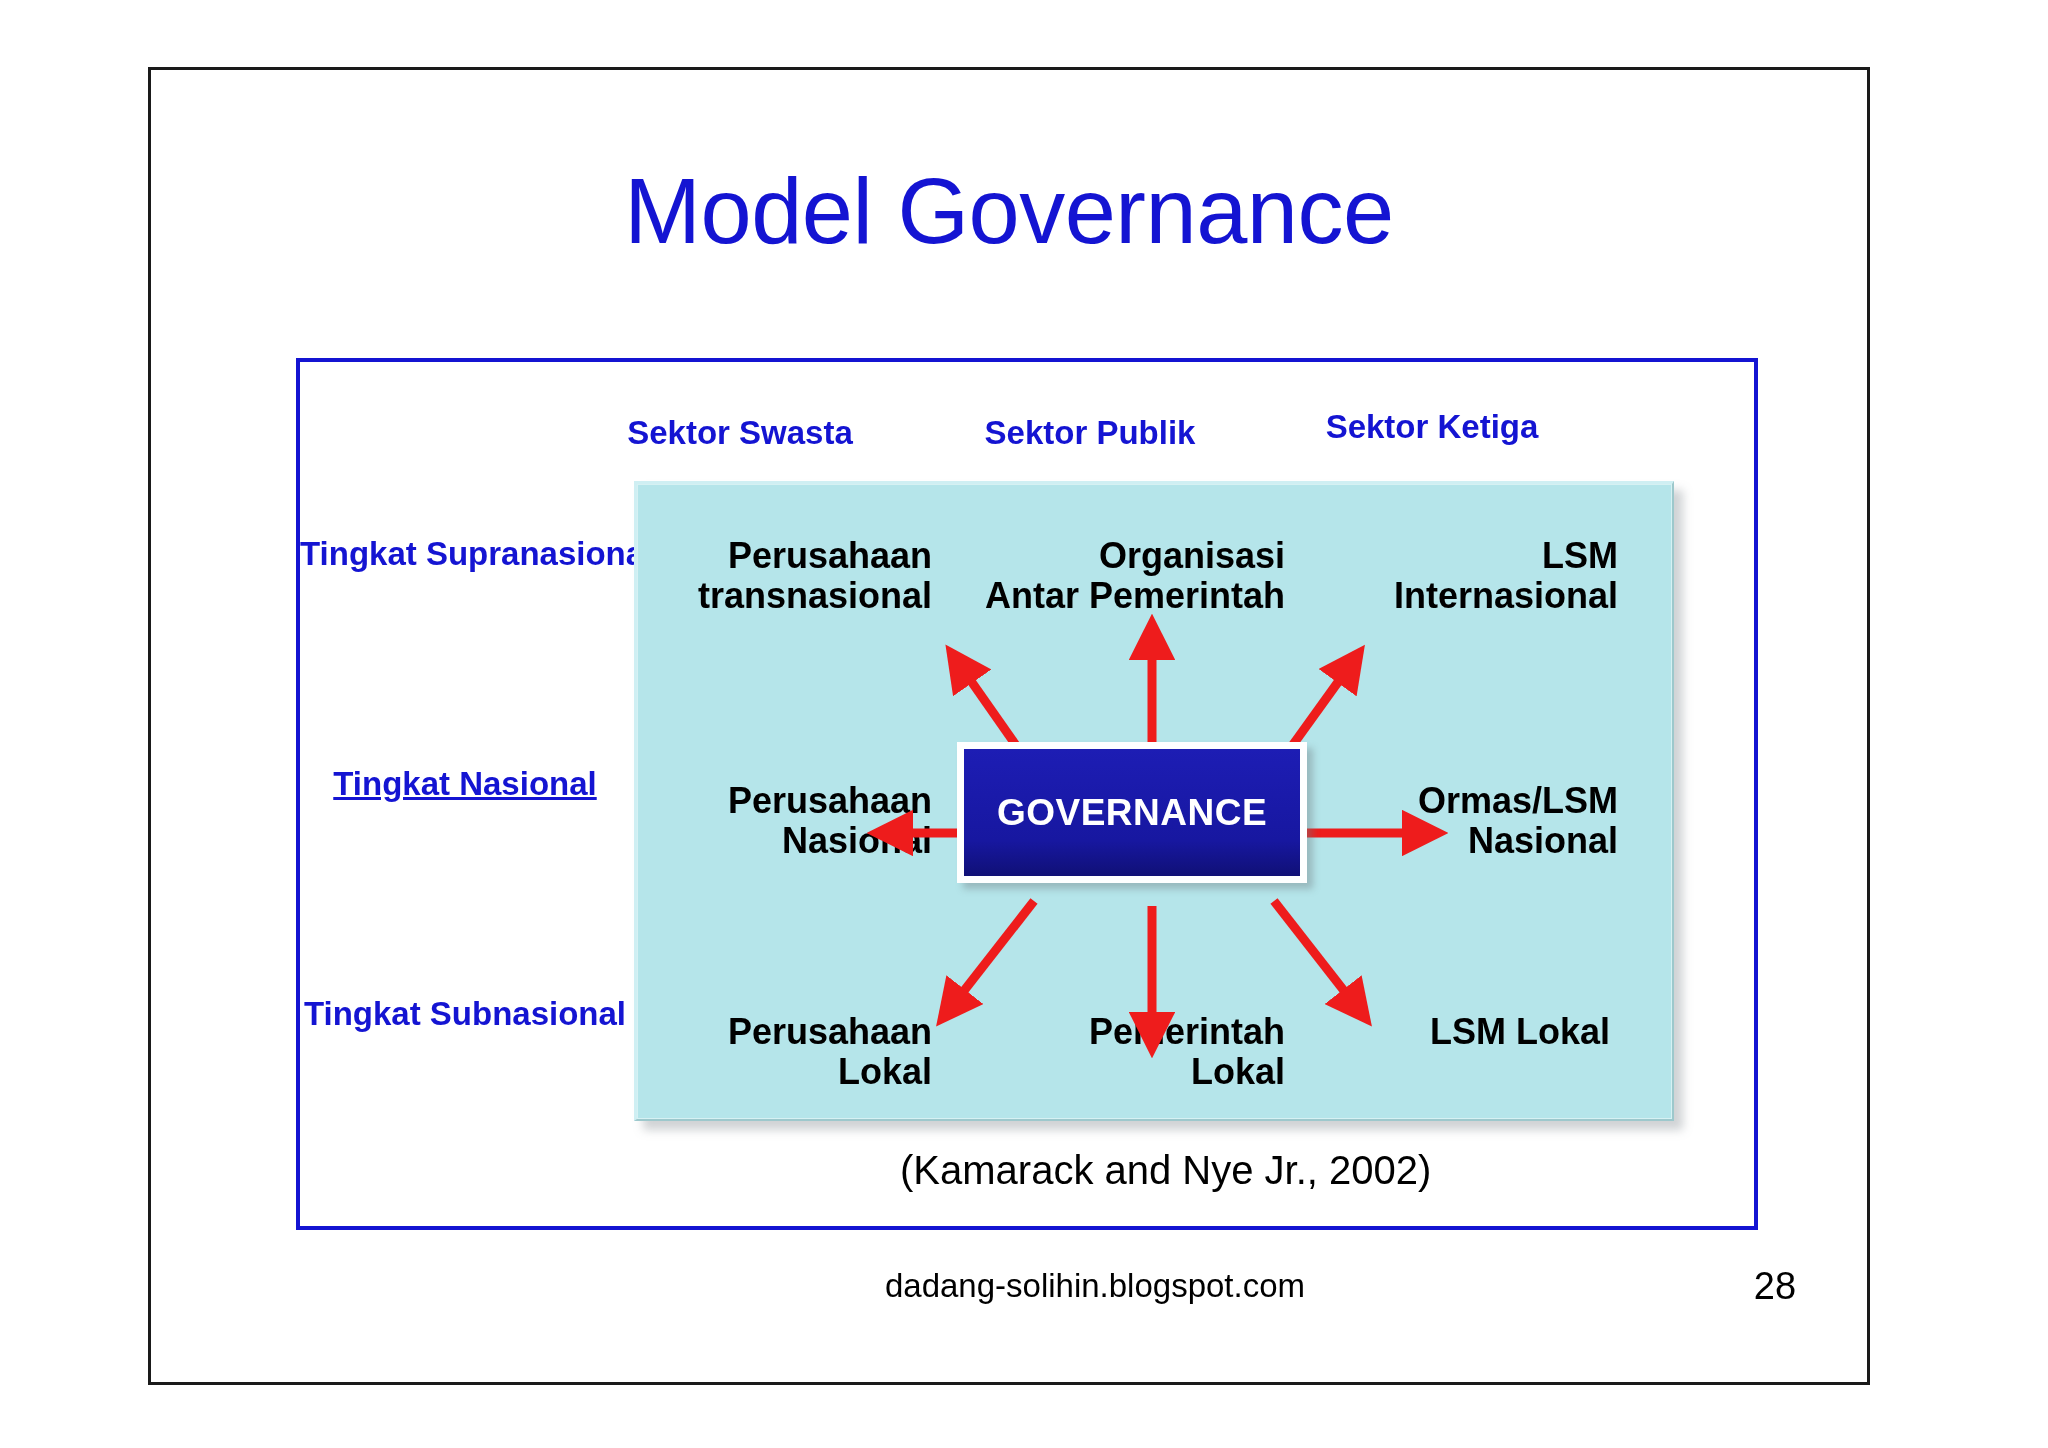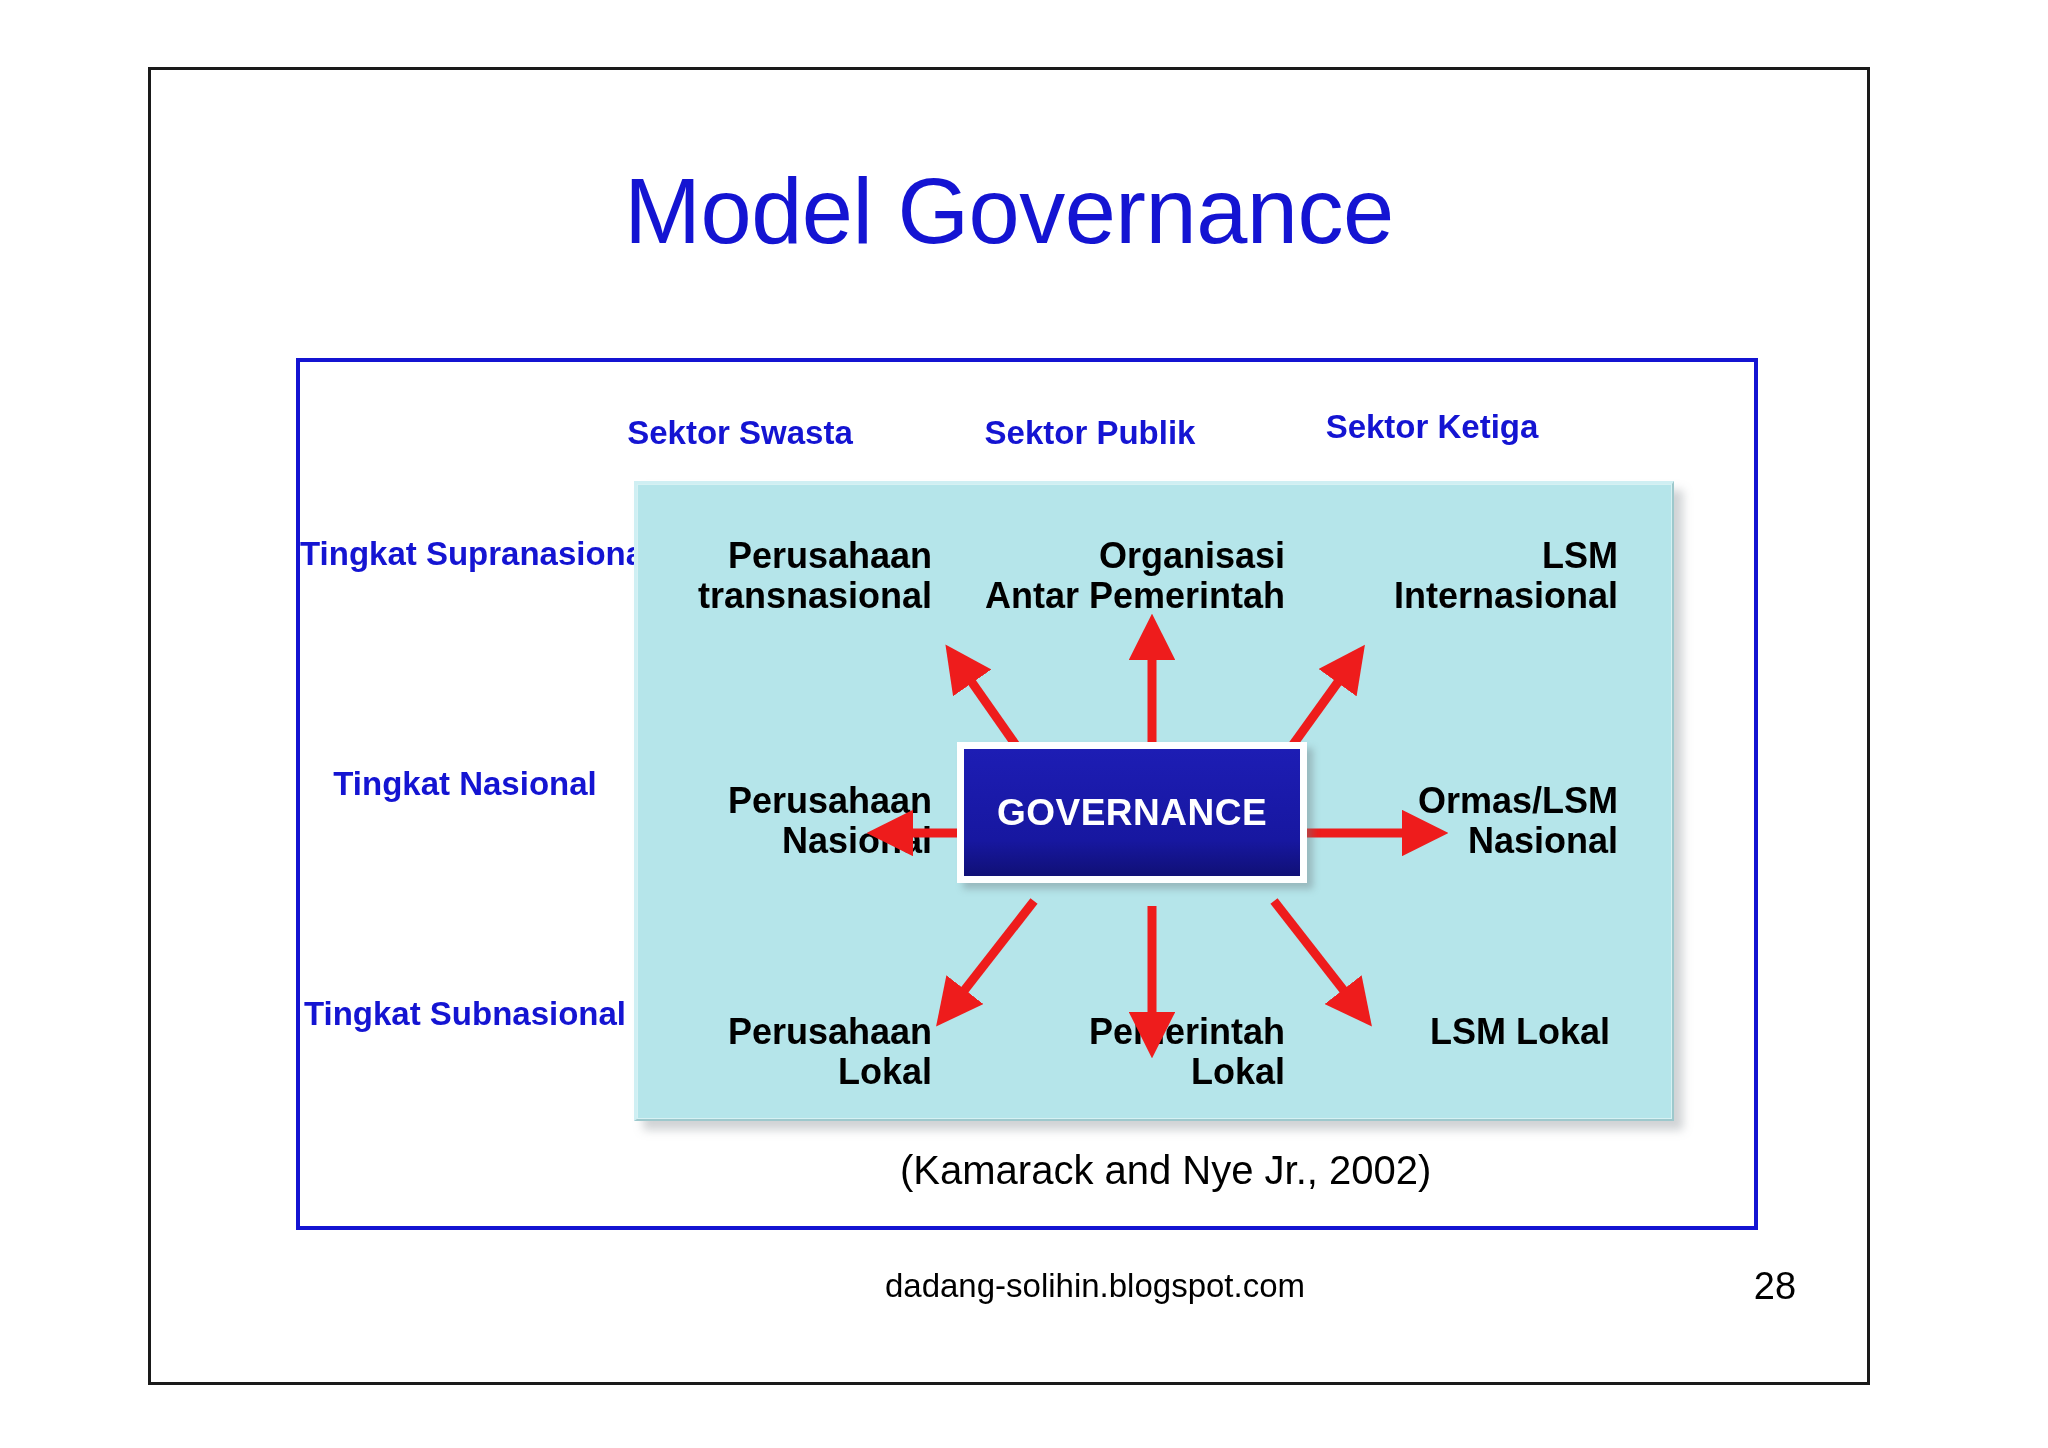--- a/index.html
+++ b/index.html
@@ -77,21 +77,21 @@
   .level-label {
     position: absolute;
     font-size: 33px;
     font-weight: bold;
     color: #1414d2;
     text-align: center;
     line-height: 1.18;
     white-space: nowrap;
   }
   #level-label-0 { left: 300px; top: 535px; width: 330px; }
-  #level-label-1 { left: 300px; top: 765px; width: 330px; }
+  #level-label-1 { left: 300px; top: 765px; width: 330px; text-decoration: underline; }
   #level-label-2 { left: 300px; top: 995px; width: 330px; }
 
   
   #matrix-box {
     position: absolute;
     left: 634px;
     top: 481px;
     width: 1040px;
     height: 640px;
     background: #b5e5ea;

